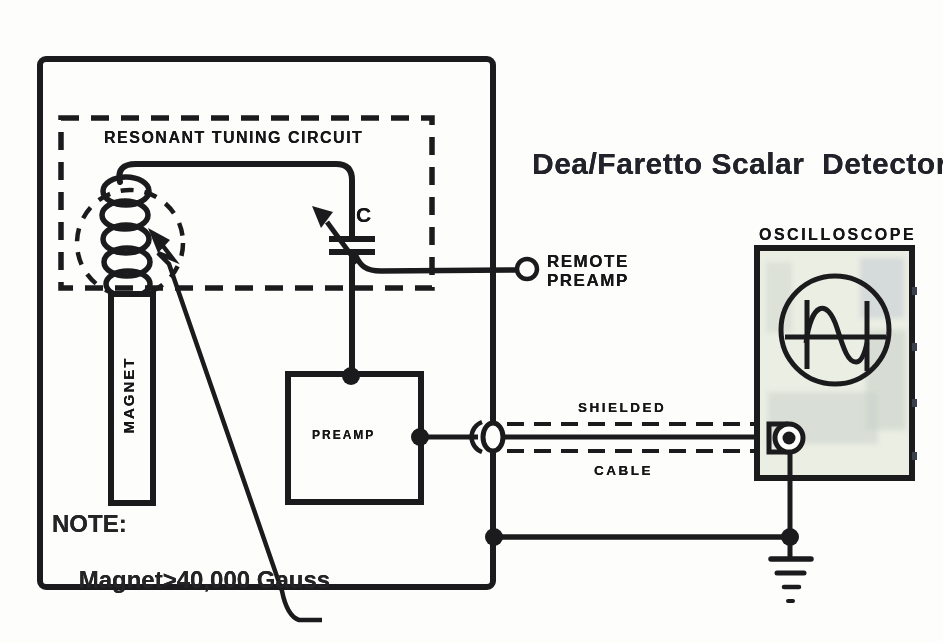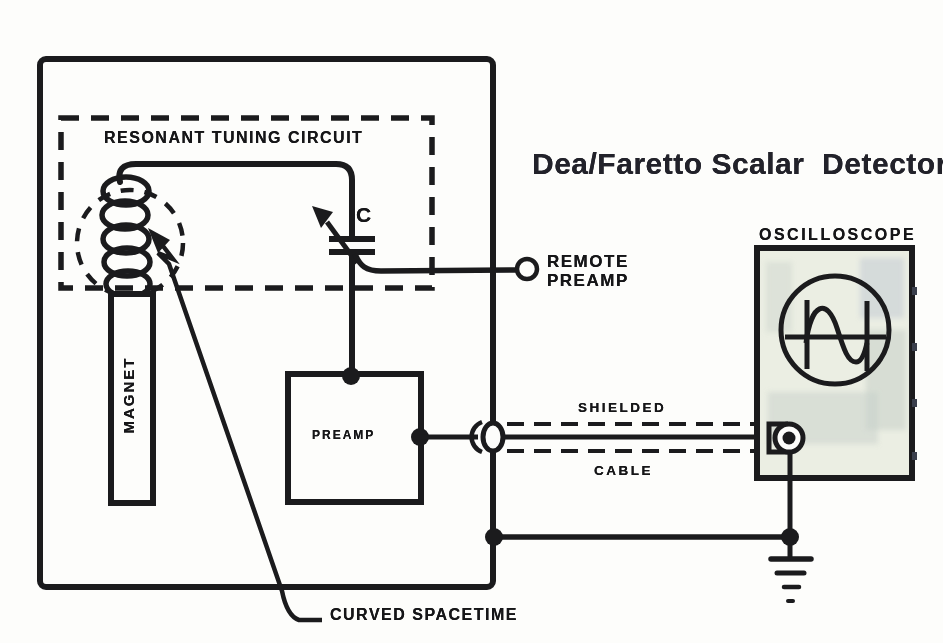--- a/index.html
+++ b/index.html
@@ -150,16 +150,17 @@
   <div class="lbl" style="left:312px;top:428px;font-size:12px;letter-spacing:2px;">PREAMP</div>
 
   <div class="lbl lbl-small" style="left:547px;top:252px;">REMOTE</div>
   <div class="lbl lbl-small" style="left:547px;top:271px;">PREAMP</div>
 
   <div class="lbl" style="left:578px;top:400px;font-size:13.5px;letter-spacing:2.5px;">SHIELDED</div>
   <div class="lbl" style="left:594px;top:455px;font-size:13.5px;letter-spacing:2.5px;margin-top:8px;">CABLE</div>
 
   <div class="lbl" style="left:759px;top:226px;font-size:16px;letter-spacing:2.5px;">OSCILLOSCOPE</div>
 
+  <div class="note"><span>NOTE:</span><br>
+    <span>Magnet&gt;40,000 Gauss</span></div>
 
-  <div class="lbl" style="left:330px;top:606px;font-size:16px;letter-spacing:1.5px;">CURVED SPACETIME</div>
 
 </div>
 
 </body></html>

